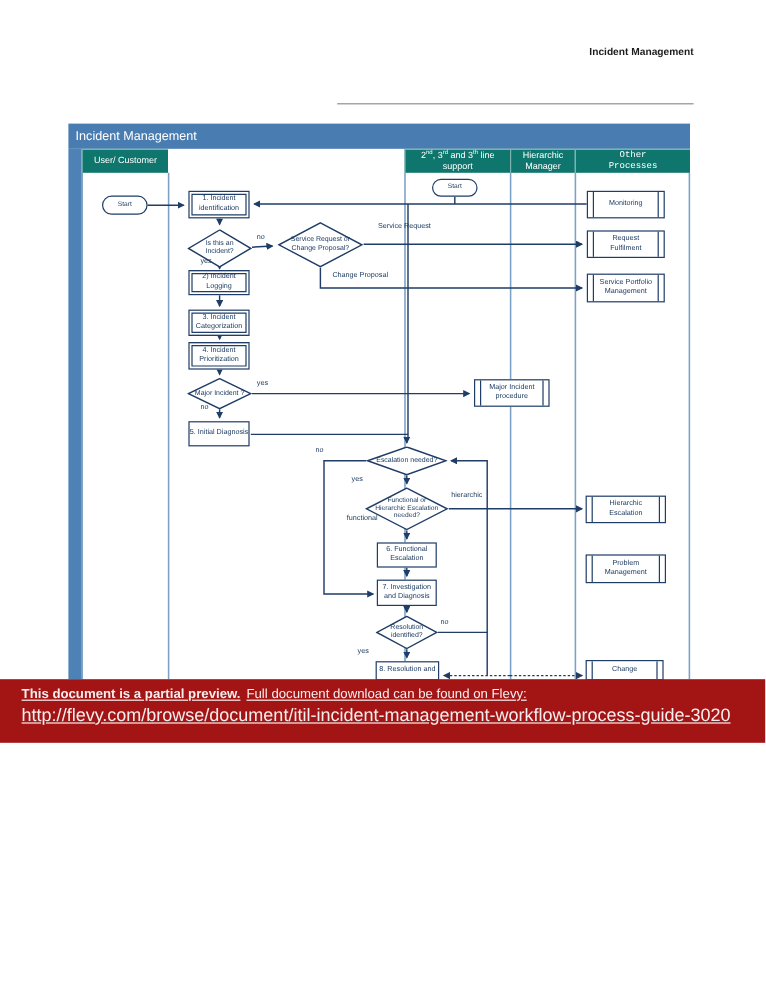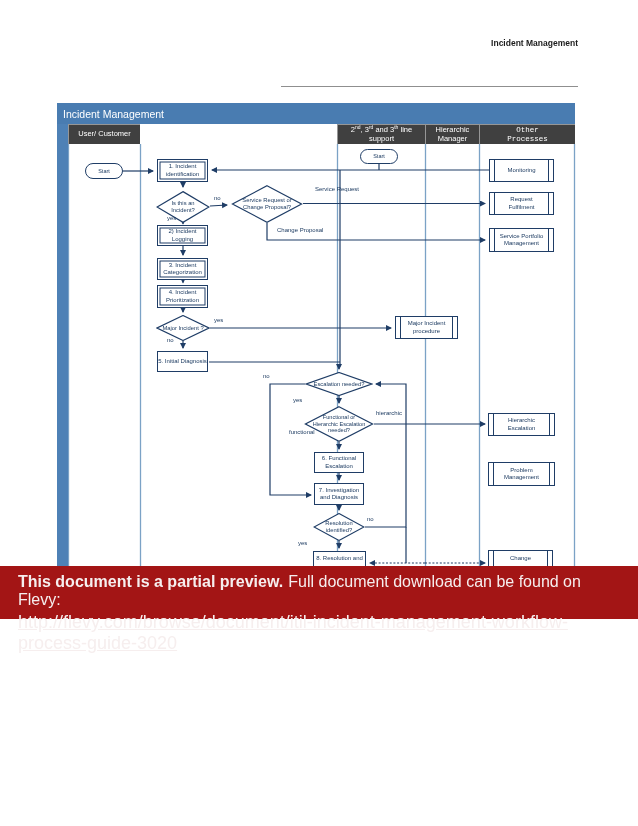--- a/index.html
+++ b/index.html
@@ -7,21 +7,21 @@
         font-family:"Liberation Sans",sans-serif;}
 
   
   .page-header{position:absolute;top:38px;right:60px;font-size:8.5px;font-weight:bold;color:#1c1c1c;}
   .header-rule{position:absolute;top:86px;left:281px;width:297px;height:1px;background:#8f8f8f;}
 
   
   .lane-title{position:absolute;left:57px;top:103px;width:518px;height:21px;background:#497cb1;
               color:#fff;font-size:10.5px;display:flex;align-items:center;padding-left:6px;box-sizing:border-box;}
   .lane-strip{position:absolute;left:57px;top:124px;width:11px;height:442px;background:#4e81b6;}
-  .lane-head{position:absolute;top:124px;height:20px;background:#404040;color:#fff;font-size:7.5px;
+  .lane-head{position:absolute;top:124px;height:20px;background:#0f766e;color:#fff;font-size:7.5px;
              display:flex;align-items:center;justify-content:center;text-align:center;line-height:1.15;
              box-sizing:border-box;border-left:1px solid rgba(255,255,255,.45);border-top:1px solid rgba(255,255,255,.45);}
   .lane-head sup{font-size:5px;line-height:0;}
 
   
   .node{position:absolute;box-sizing:border-box;display:flex;align-items:center;justify-content:center;
         text-align:center;font-size:6px;line-height:1.18;color:#17365d;background:#fff;}
   .box{border:1.2px solid #1f3d66;}
   .dbl{border:1px solid #1f3d66;box-shadow:inset 0 0 0 1.5px #fff, inset 0 0 0 2.5px #1f3d66;}
   .stadium{border:1.2px solid #1f3d66;border-radius:10px;font-size:5.5px;}
@@ -34,24 +34,24 @@
                   text-align:center;padding:0 6px;font-size:5.8px;line-height:1.15;}
   .elabel{position:absolute;font-size:6px;color:#17365d;white-space:nowrap;}
   .clip{overflow:hidden;}
 
   
   #wires{position:absolute;left:0;top:0;width:638px;height:826px;}
 
   
   .banner{position:absolute;left:0;top:566px;width:638px;height:53px;background:#a31515;
           color:#f6eeee;box-sizing:border-box;padding:7px 18px 0 18px;z-index:5;}
-  .banner .l1{font-size:16px;margin-bottom:3px;}
+  .banner .l1{font-size:11px;margin-bottom:3px;text-decoration:underline;}
   .banner .b{font-weight:bold;}
   .banner .n{margin-left:5px;}
-  .banner .link{font-size:18px;text-decoration:underline;color:#f6eeee;cursor:pointer;}
+  .banner .link{font-size:15px;text-decoration:underline;color:#f6eeee;cursor:pointer;}
 </style>
 </head>
 <body>
 
 <div id="page">
 
   <div class="page-header">Incident Management</div>
   <div class="header-rule"></div>
 
   <svg id="wires">

